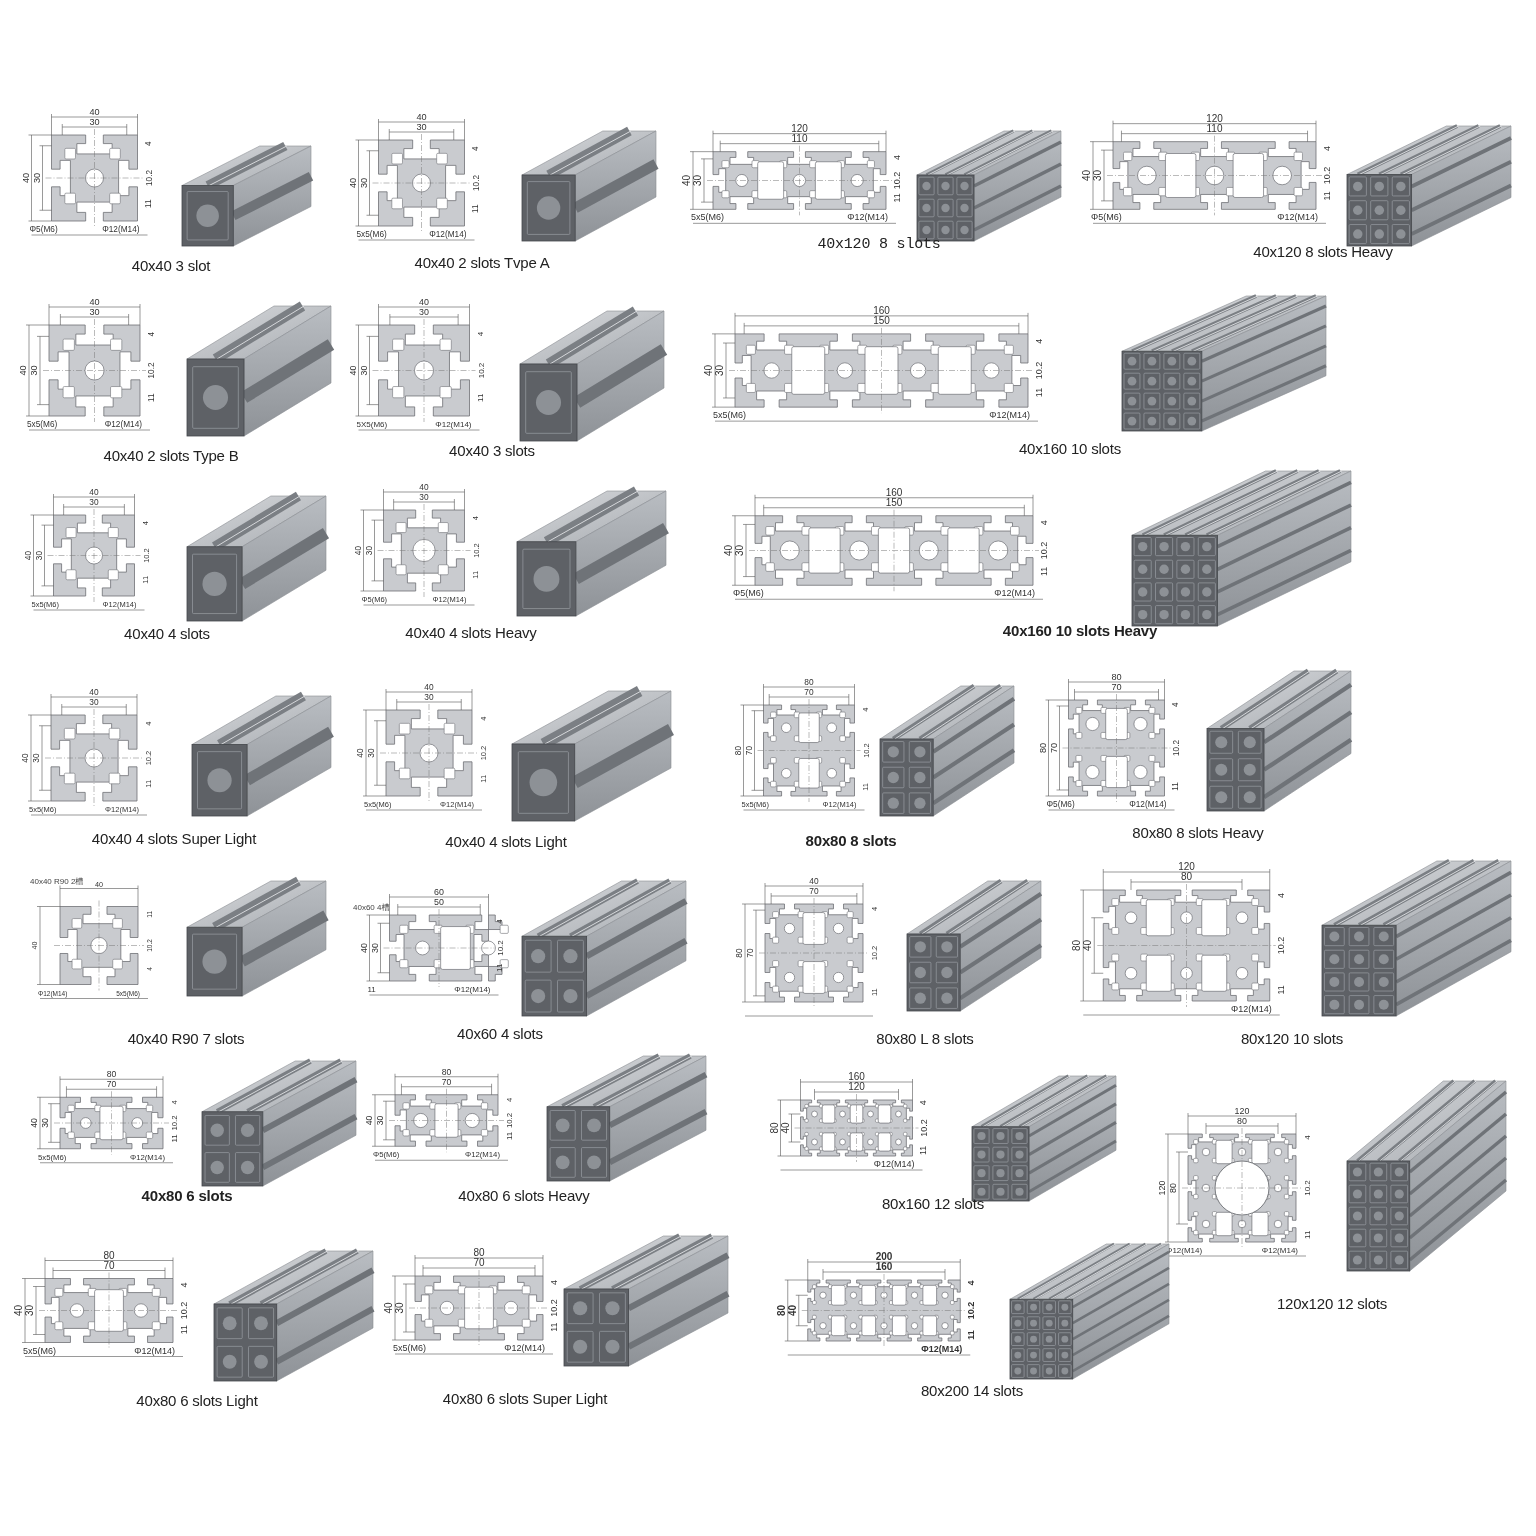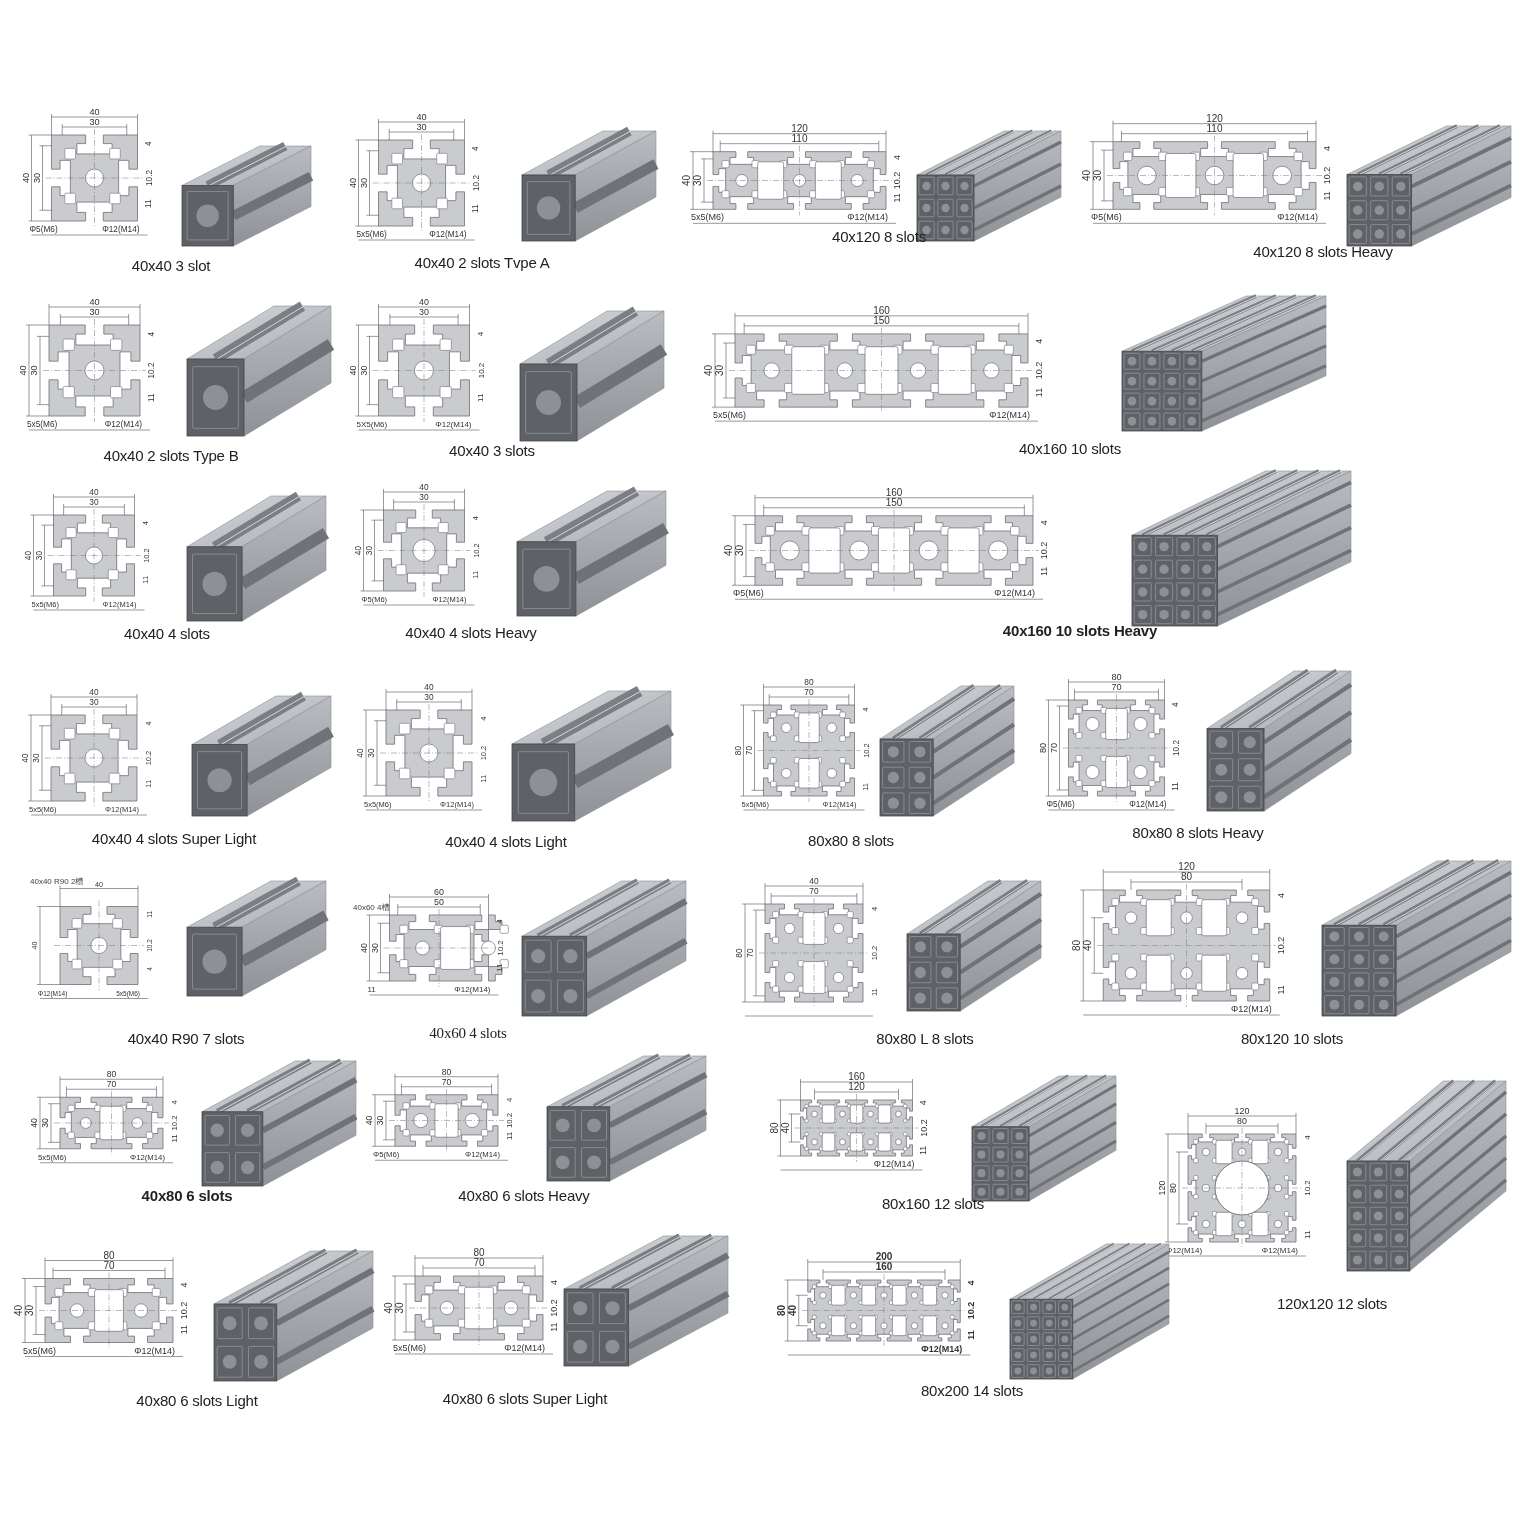--- a/index.html
+++ b/index.html
@@ -245,21 +245,21 @@
             <rect x="22.9" y="96.2" width="15.200000000000001" height="17.6" fill="none" stroke="#9a9ea3" stroke-width="0.7" rx="1"></rect>
             <circle cx="49.5" cy="61" r="4.18" fill="#8d9196"></circle>
             <rect x="41.9" y="52.2" width="15.200000000000001" height="17.6" fill="none" stroke="#9a9ea3" stroke-width="0.7" rx="1"></rect>
             <circle cx="49.5" cy="83" r="4.18" fill="#8d9196"></circle>
             <rect x="41.9" y="74.2" width="15.200000000000001" height="17.6" fill="none" stroke="#9a9ea3" stroke-width="0.7" rx="1"></rect>
             <circle cx="49.5" cy="105" r="4.18" fill="#8d9196"></circle>
             <rect x="41.9" y="96.2" width="15.200000000000001" height="17.6" fill="none" stroke="#9a9ea3" stroke-width="0.7" rx="1"></rect>
           </g>
         </svg>
       </div>
-      <div class="caption" style="left: 879px; top: 228px;">40x120 8 slots</div>
+      <div class="caption" style="left: 879px; top: 236px; font-family: Liberation Mono, monospace;">40x120 8 slots</div>
     </div>
     <div class="item">
       <div class="drawing" style="left: 1083px; top: 110px; width: 255px; height: 125px;">
         <svg viewBox="0 0 255 125">
           <g>
             <path d="M30,31.666666666666664 L56.8975,31.666666666666664 L56.8975,38.43333333333333 L49.96166666666667,38.43333333333333 L49.96166666666667,46.553333333333335 L77.705,46.553333333333335 L77.705,38.43333333333333 L70.76916666666666,38.43333333333333 L70.76916666666666,31.666666666666664 L124.56416666666667,31.666666666666664 L124.56416666666667,38.43333333333333 L117.62833333333333,38.43333333333333 L117.62833333333333,46.553333333333335 L145.37166666666667,46.553333333333335 L145.37166666666667,38.43333333333333 L138.43583333333333,38.43333333333333 L138.43583333333333,31.666666666666664 L192.23083333333332,31.666666666666664 L192.23083333333332,38.43333333333333 L185.295,38.43333333333333 L185.295,46.553333333333335 L213.03833333333333,46.553333333333335 L213.03833333333333,38.43333333333333 L206.1025,38.43333333333333 L206.1025,31.666666666666664 L233,31.666666666666664 L233,58.564166666666665 L226.23333333333332,58.564166666666665 L226.23333333333332,51.62833333333333 L218.11333333333334,51.62833333333333 L218.11333333333334,79.37166666666667 L226.23333333333332,79.37166666666667 L226.23333333333332,72.43583333333333 L233,72.43583333333333 L233,99.33333333333334 L206.1025,99.33333333333334 L206.1025,92.56666666666668 L213.03833333333333,92.56666666666668 L213.03833333333333,84.44666666666667 L185.295,84.44666666666667 L185.295,92.56666666666668 L192.23083333333332,92.56666666666668 L192.23083333333332,99.33333333333334 L138.43583333333333,99.33333333333334 L138.43583333333333,92.56666666666668 L145.37166666666667,92.56666666666668 L145.37166666666667,84.44666666666667 L117.62833333333333,84.44666666666667 L117.62833333333333,92.56666666666668 L124.56416666666667,92.56666666666668 L124.56416666666667,99.33333333333334 L70.76916666666666,99.33333333333334 L70.76916666666666,92.56666666666668 L77.705,92.56666666666668 L77.705,84.44666666666667 L49.96166666666667,84.44666666666667 L49.96166666666667,92.56666666666668 L56.8975,92.56666666666668 L56.8975,99.33333333333334 L30,99.33333333333334 L30,72.43583333333333 L36.766666666666666,72.43583333333333 L36.766666666666666,79.37166666666667 L44.88666666666667,79.37166666666667 L44.88666666666667,51.62833333333333 L36.766666666666666,51.62833333333333 L36.766666666666666,58.564166666666665 L30,58.564166666666665 Z" fill="#c9cbcf" stroke="#6e7075" stroke-width="0.8" stroke-linejoin="round"></path>
             <circle cx="63.833333333333336" cy="65.5" r="9.304166666666667" fill="#ffffff" stroke="#6e7075" stroke-width="0.7"></circle>
             <rect x="43.53333333333333" y="45.2" width="8.373750000000001" height="8.373750000000001" transform="translate(-3.045,-3.045)" fill="#ffffff" stroke="#6e7075" stroke-width="0.6" rx="1.2"></rect>
             <rect x="68.90833333333335" y="45.2" width="8.373750000000001" height="8.373750000000001" transform="translate(6.85125,-3.045)" fill="#ffffff" stroke="#6e7075" stroke-width="0.6" rx="1.2"></rect>
             <rect x="43.53333333333333" y="70.575" width="8.373750000000001" height="8.373750000000001" transform="translate(-3.045,6.85125)" fill="#ffffff" stroke="#6e7075" stroke-width="0.6" rx="1.2"></rect>
@@ -1094,21 +1094,21 @@
             <rect x="4.66" y="112.9" width="21.28" height="20.533333333333335" fill="none" stroke="#9a9ea3" stroke-width="0.7" rx="1"></rect>
             <circle cx="41.900000000000006" cy="71.83333333333333" r="5.646666666666667" fill="#8d9196"></circle>
             <rect x="31.260000000000005" y="61.56666666666666" width="21.28" height="20.533333333333335" fill="none" stroke="#9a9ea3" stroke-width="0.7" rx="1"></rect>
             <circle cx="41.900000000000006" cy="97.5" r="5.646666666666667" fill="#8d9196"></circle>
             <rect x="31.260000000000005" y="87.23333333333333" width="21.28" height="20.533333333333335" fill="none" stroke="#9a9ea3" stroke-width="0.7" rx="1"></rect>
             <circle cx="41.900000000000006" cy="123.16666666666667" r="5.646666666666667" fill="#8d9196"></circle>
             <rect x="31.260000000000005" y="112.9" width="21.28" height="20.533333333333335" fill="none" stroke="#9a9ea3" stroke-width="0.7" rx="1"></rect>
           </g>
         </svg>
       </div>
-      <div class="caption" style="left: 851px; top: 832px;">80x80 8 slots</div>
+      <div class="caption" style="left: 851px; top: 832px; font-weight: bold;">80x80 8 slots</div>
     </div>
     <div class="item">
       <div class="drawing" style="left: 1030px; top: 670px; width: 165px; height: 150px;">
         <svg viewBox="0 0 165 150">
           <g>
             <path d="M38.5,30 L57.58,30 L57.58,34.8 L52.660000000000004,34.8 L52.660000000000004,40.56 L72.34,40.56 L72.34,34.8 L67.42,34.8 L67.42,30 L105.58,30 L105.58,34.8 L100.66,34.8 L100.66,40.56 L120.34,40.56 L120.34,34.8 L115.42,34.8 L115.42,30 L134.5,30 L134.5,49.08 L129.7,49.08 L129.7,44.160000000000004 L123.94,44.160000000000004 L123.94,63.839999999999996 L129.7,63.839999999999996 L129.7,58.92 L134.5,58.92 L134.5,97.08 L129.7,97.08 L129.7,92.16 L123.94,92.16 L123.94,111.84 L129.7,111.84 L129.7,106.92 L134.5,106.92 L134.5,126 L115.42,126 L115.42,121.2 L120.34,121.2 L120.34,115.44 L100.66,115.44 L100.66,121.2 L105.58,121.2 L105.58,126 L67.42,126 L67.42,121.2 L72.34,121.2 L72.34,115.44 L52.660000000000004,115.44 L52.660000000000004,121.2 L57.58,121.2 L57.58,126 L38.5,126 L38.5,106.92 L43.3,106.92 L43.3,111.84 L49.06,111.84 L49.06,92.16 L43.3,92.16 L43.3,97.08 L38.5,97.08 L38.5,58.92 L43.3,58.92 L43.3,63.839999999999996 L49.06,63.839999999999996 L49.06,44.160000000000004 L43.3,44.160000000000004 L43.3,49.08 L38.5,49.08 Z" fill="#c9cbcf" stroke="#6e7075" stroke-width="0.8" stroke-linejoin="round"></path>
             <circle cx="62.5" cy="54" r="6.6" fill="#ffffff" stroke="#6e7075" stroke-width="0.7"></circle>
             <rect x="48.1" y="39.6" width="5.9399999999999995" height="5.9399999999999995" transform="translate(-2.1599999999999997,-2.1599999999999997)" fill="#ffffff" stroke="#6e7075" stroke-width="0.6" rx="1.2"></rect>
             <rect x="66.10000000000001" y="39.6" width="5.9399999999999995" height="5.9399999999999995" transform="translate(4.859999999999999,-2.1599999999999997)" fill="#ffffff" stroke="#6e7075" stroke-width="0.6" rx="1.2"></rect>
             <rect x="48.1" y="57.60000000000001" width="5.9399999999999995" height="5.9399999999999995" transform="translate(-2.1599999999999997,4.859999999999999)" fill="#ffffff" stroke="#6e7075" stroke-width="0.6" rx="1.2"></rect>
@@ -1334,21 +1334,21 @@
             <rect x="5.229999999999999" y="65.2375" width="25.84" height="31.900000000000002" fill="none" stroke="#9a9ea3" stroke-width="0.7" rx="1"></rect>
             <circle cx="18.15" cy="121.0625" r="7.105999999999999" fill="#8d9196"></circle>
             <rect x="5.229999999999999" y="105.1125" width="25.84" height="31.900000000000002" fill="none" stroke="#9a9ea3" stroke-width="0.7" rx="1"></rect>
             <circle cx="50.449999999999996" cy="81.1875" r="7.105999999999999" fill="#8d9196"></circle>
             <rect x="37.529999999999994" y="65.2375" width="25.84" height="31.900000000000002" fill="none" stroke="#9a9ea3" stroke-width="0.7" rx="1"></rect>
             <circle cx="50.449999999999996" cy="121.0625" r="7.105999999999999" fill="#8d9196"></circle>
             <rect x="37.529999999999994" y="105.1125" width="25.84" height="31.900000000000002" fill="none" stroke="#9a9ea3" stroke-width="0.7" rx="1"></rect>
           </g>
         </svg>
       </div>
-      <div class="caption" style="left: 468px; top: 1025px; font-family: Liberation Serif, serif;">40x60 4 slots</div>
+      <div class="caption" style="left: 500px; top: 1025px;">40x60 4 slots</div>
       <div class="note" style="left: 353px; top: 882px; margin-top: 20px;">40x60 4槽</div>
     </div>
     <div class="item">
       <div class="drawing" style="left: 735px; top: 865px; width: 150px; height: 170px;">
         <svg viewBox="0 0 150 170">
           <g>
             <path d="M30,39 L49.4775,39 L49.4775,43.9 L44.455,43.9 L44.455,49.78 L64.545,49.78 L64.545,43.9 L59.5225,43.9 L59.5225,39 L98.4775,39 L98.4775,43.9 L93.455,43.9 L93.455,49.78 L113.545,49.78 L113.545,43.9 L108.5225,43.9 L108.5225,39 L128,39 L128,58.4775 L123.1,58.4775 L123.1,53.455 L117.22,53.455 L117.22,73.545 L123.1,73.545 L123.1,68.5225 L128,68.5225 L128,107.4775 L123.1,107.4775 L123.1,102.455 L117.22,102.455 L117.22,122.545 L123.1,122.545 L123.1,117.5225 L128,117.5225 L128,137 L108.5225,137 L108.5225,132.1 L113.545,132.1 L113.545,126.22 L93.455,126.22 L93.455,132.1 L98.4775,132.1 L98.4775,137 L59.5225,137 L59.5225,132.1 L64.545,132.1 L64.545,126.22 L44.455,126.22 L44.455,132.1 L49.4775,132.1 L49.4775,137 L30,137 L30,117.5225 L34.9,117.5225 L34.9,122.545 L40.78,122.545 L40.78,102.455 L34.9,102.455 L34.9,107.4775 L30,107.4775 L30,68.5225 L34.9,68.5225 L34.9,73.545 L40.78,73.545 L40.78,53.455 L34.9,53.455 L34.9,58.4775 L30,58.4775 Z" fill="#c9cbcf" stroke="#6e7075" stroke-width="0.8" stroke-linejoin="round"></path>
             <circle cx="54.5" cy="63.5" r="5.1450000000000005" fill="#ffffff" stroke="#6e7075" stroke-width="0.7"></circle>
             <rect x="39.8" y="48.8" width="6.063750000000001" height="6.063750000000001" transform="translate(-2.205,-2.205)" fill="#ffffff" stroke="#6e7075" stroke-width="0.6" rx="1.2"></rect>
             <rect x="58.175000000000004" y="48.8" width="6.063750000000001" height="6.063750000000001" transform="translate(4.961250000000001,-2.205)" fill="#ffffff" stroke="#6e7075" stroke-width="0.6" rx="1.2"></rect>

